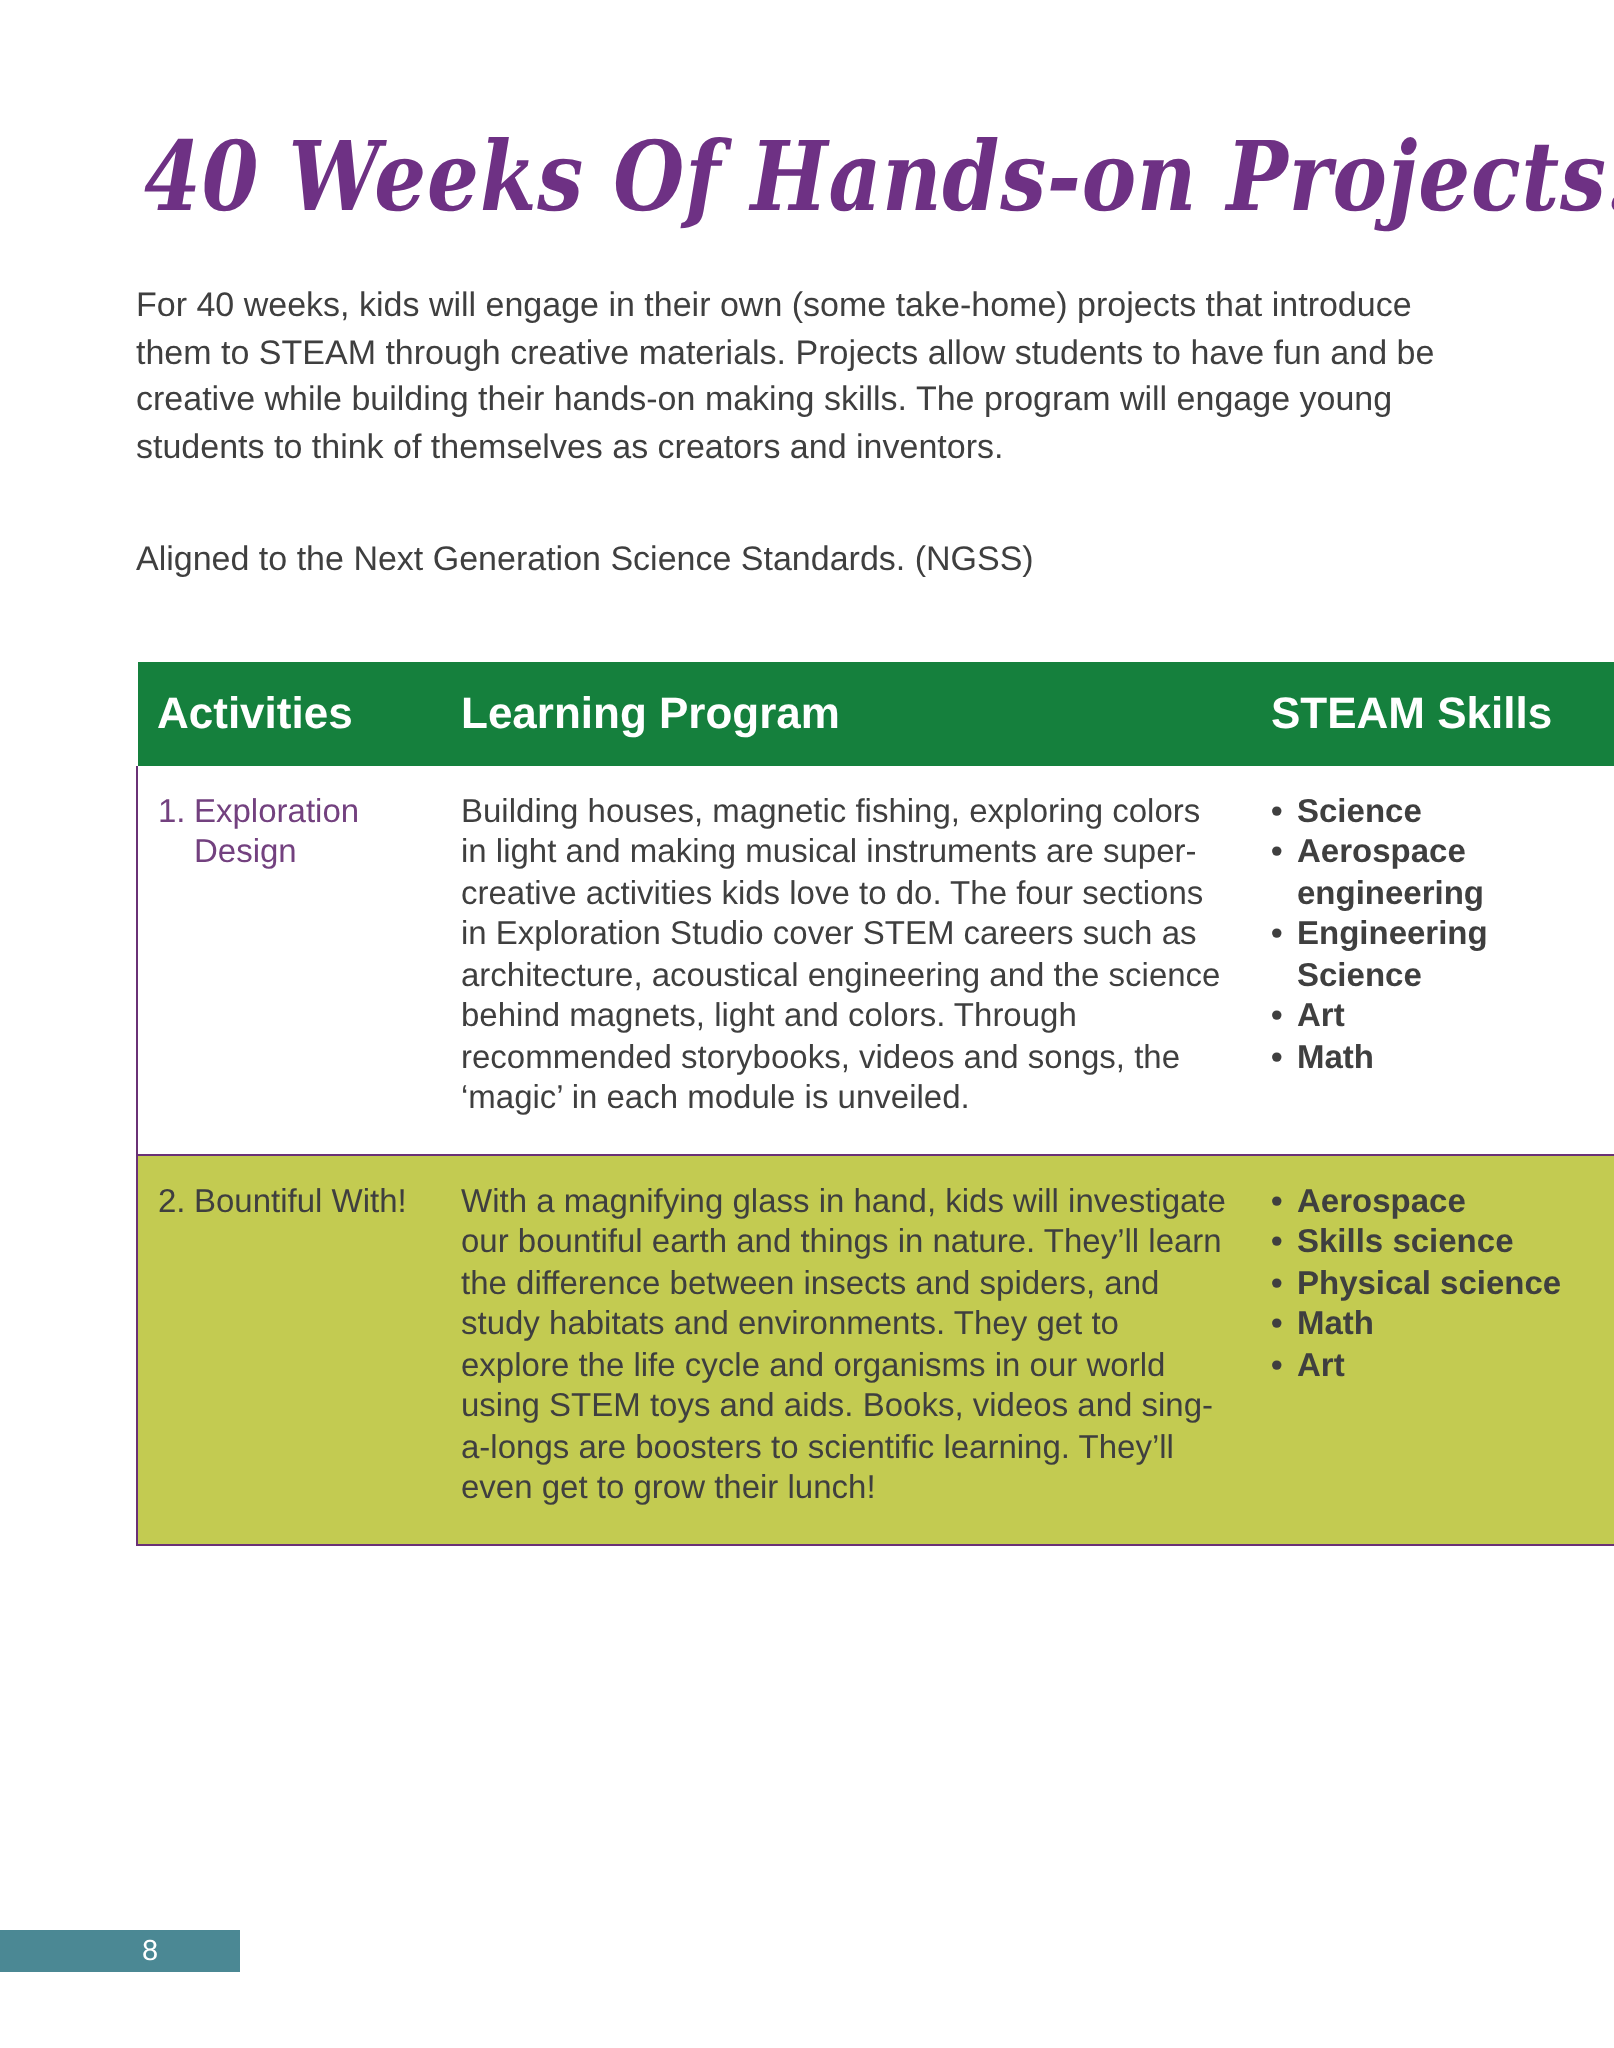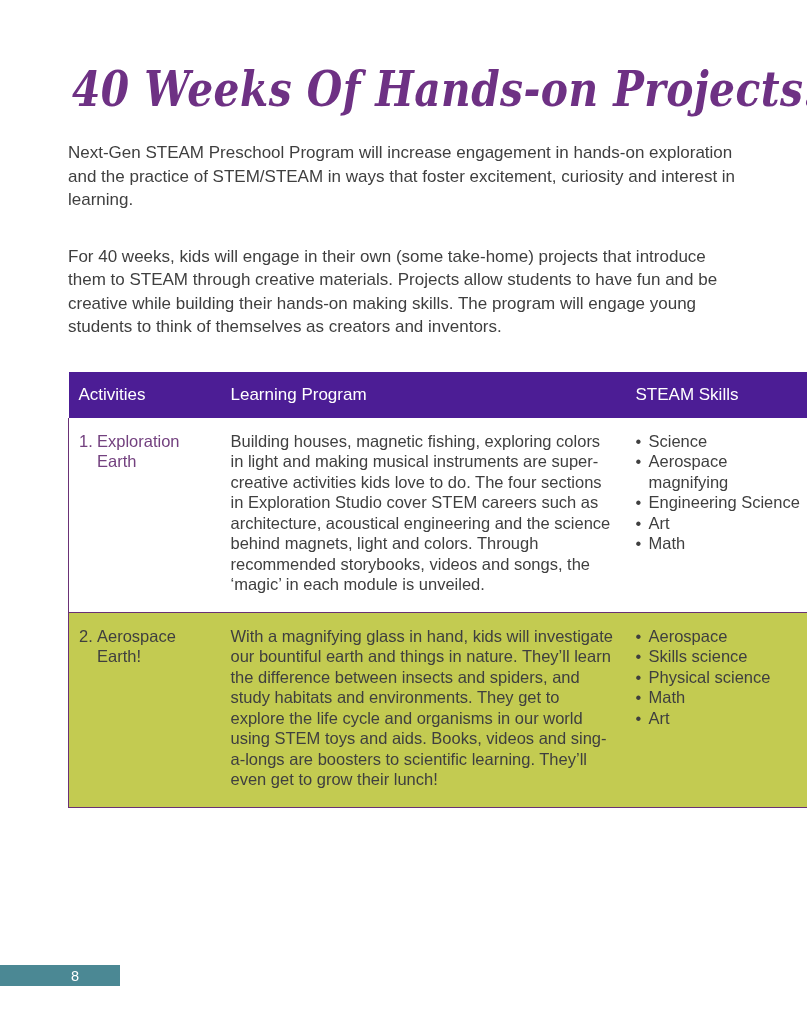--- a/index.html
+++ b/index.html
@@ -40,24 +40,24 @@
     max-width: 676px;
   }
   p.body-par.last { margin-bottom: 39px; }
 
   table.activities {
     border-collapse: collapse;
     table-layout: fixed;
     width: 682px;
   }
   table.activities th {
-    background: #4c1d95;
+    background: #15803d;
     color: #ffffff;
-    font-weight: normal;
-    font-size: 17px;
+    font-weight: bold;
+    font-size: 22px;
     text-align: left;
     padding: 13px 10px 13px 10px;
     vertical-align: middle;
   }
   th.col-activities { width: 132px; padding-left: 10px; }
   th.col-outcomes   { width: 385px; padding-left: 13px; }
   th.col-skills     { width: 165px; padding-left: 10px; }
 
   table.activities td {
     vertical-align: top;
@@ -74,20 +74,21 @@
   .activity-label { display: flex; }
   .activity-num { width: 18px; flex: none; }
   .activity-name { flex: 1; }
   tr.row-plain .activity-label { color: #73417f; }
   tr.row-highlight .activity-label { color: #3f3f3f; }
 
   ul.skills-list { list-style: none; margin: 0; padding: 0; }
   ul.skills-list li {
     position: relative;
     padding-left: 13px;
+    font-weight: bold;
   }
   ul.skills-list li::before {
     content: "\2022";
     position: absolute;
     left: 0;
     top: 0;
   }
 
   .footer-bar {
     position: absolute;
@@ -107,55 +108,55 @@
 </style>
 </head>
 <body>
 
 <div class="content">
 
   <div class="title-wrap">
     <h1 class="page-title">40 Weeks Of Hands-on Projects:</h1>
   </div>
 
-  <p class="body-par">Next-Gen STEAM Preschool Program will increase engagement in hands-on exploration and the practice of STEM/STEAM in ways that foster excitement, curiosity and interest in learning.</p>
   <p class="body-par">For 40 weeks, kids will engage in their own (some take-home) projects that introduce them to STEAM through creative materials. Projects allow students to have fun and be creative while building their hands-on making skills. The program will engage young students to think of themselves as creators and inventors.</p>
+  <p class="body-par last">Aligned to the Next Generation Science Standards. (NGSS)</p>
 
   <table class="activities">
     <thead>
       <tr>
         <th class="col-activities">Activities</th>
         <th class="col-outcomes">Learning Program</th>
         <th class="col-skills">STEAM Skills</th>
       </tr>
     </thead>
     <tbody>
       <tr class="row-plain">
         <td>
           <div class="activity-label">
             <span class="activity-num">1.</span>
-            <span class="activity-name">Exploration Earth</span>
+            <span class="activity-name">Exploration Design</span>
           </div>
         </td>
         <td class="cell-outcome">Building houses, magnetic fishing, exploring colors in light and making musical instruments are super-creative activities kids love to do. The four sections in Exploration Studio cover STEM careers such as architecture, acoustical engineering and the science behind magnets, light and colors. Through recommended storybooks, videos and songs, the ‘magic’ in each module is unveiled.</td>
         <td>
           <ul class="skills-list">
             <li>Science</li>
-            <li>Aerospace magnifying</li>
+            <li>Aerospace engineering</li>
             <li>Engineering Science</li>
             <li>Art</li>
             <li>Math</li>
           </ul>
         </td>
       </tr>
       <tr class="row-highlight">
         <td>
           <div class="activity-label">
             <span class="activity-num">2.</span>
-            <span class="activity-name">Aerospace Earth!</span>
+            <span class="activity-name">Bountiful With!</span>
           </div>
         </td>
         <td class="cell-outcome">With a magnifying glass in hand, kids will investigate our bountiful earth and things in nature. They’ll learn the difference between insects and spiders, and study habitats and environments. They get to explore the life cycle and organisms in our world using STEM toys and aids. Books, videos and sing-a-longs are boosters to scientific learning. They’ll even get to grow their lunch!</td>
         <td>
           <ul class="skills-list">
             <li>Aerospace</li>
             <li>Skills science</li>
             <li>Physical science</li>
             <li>Math</li>
             <li>Art</li>

